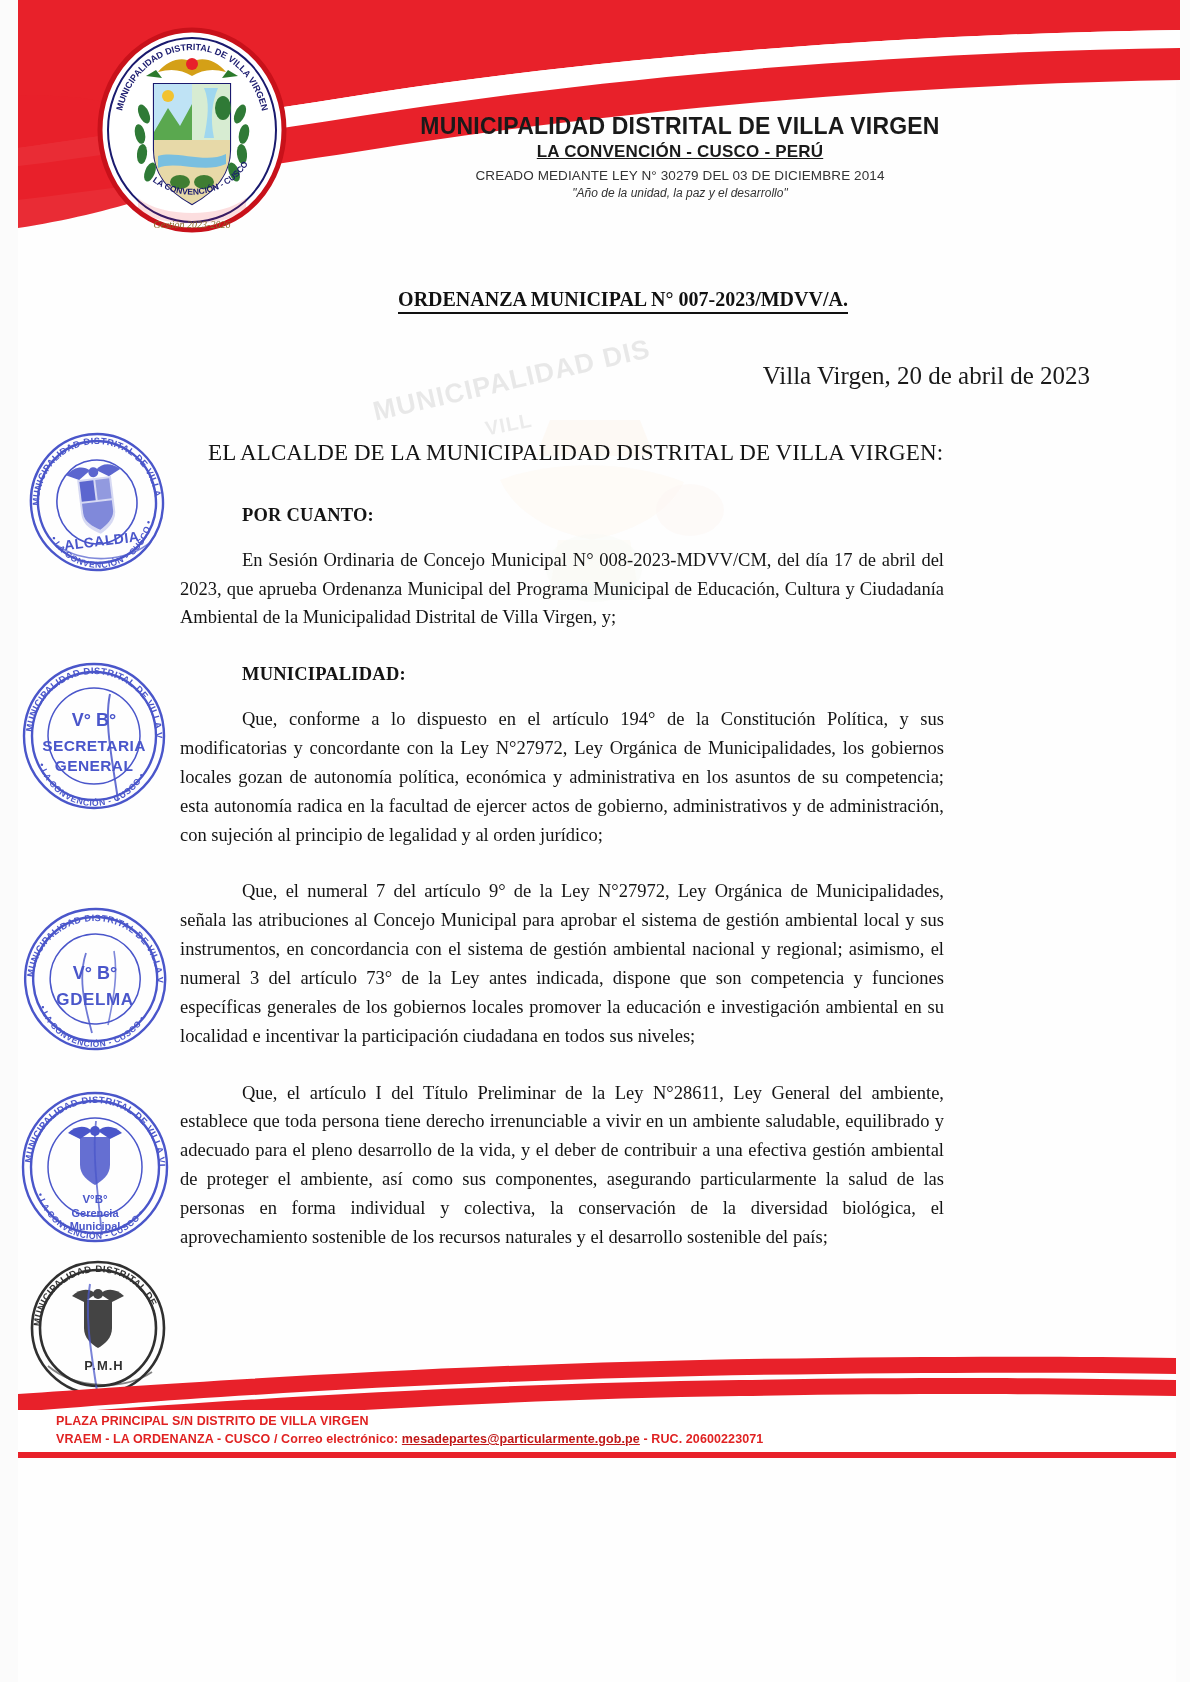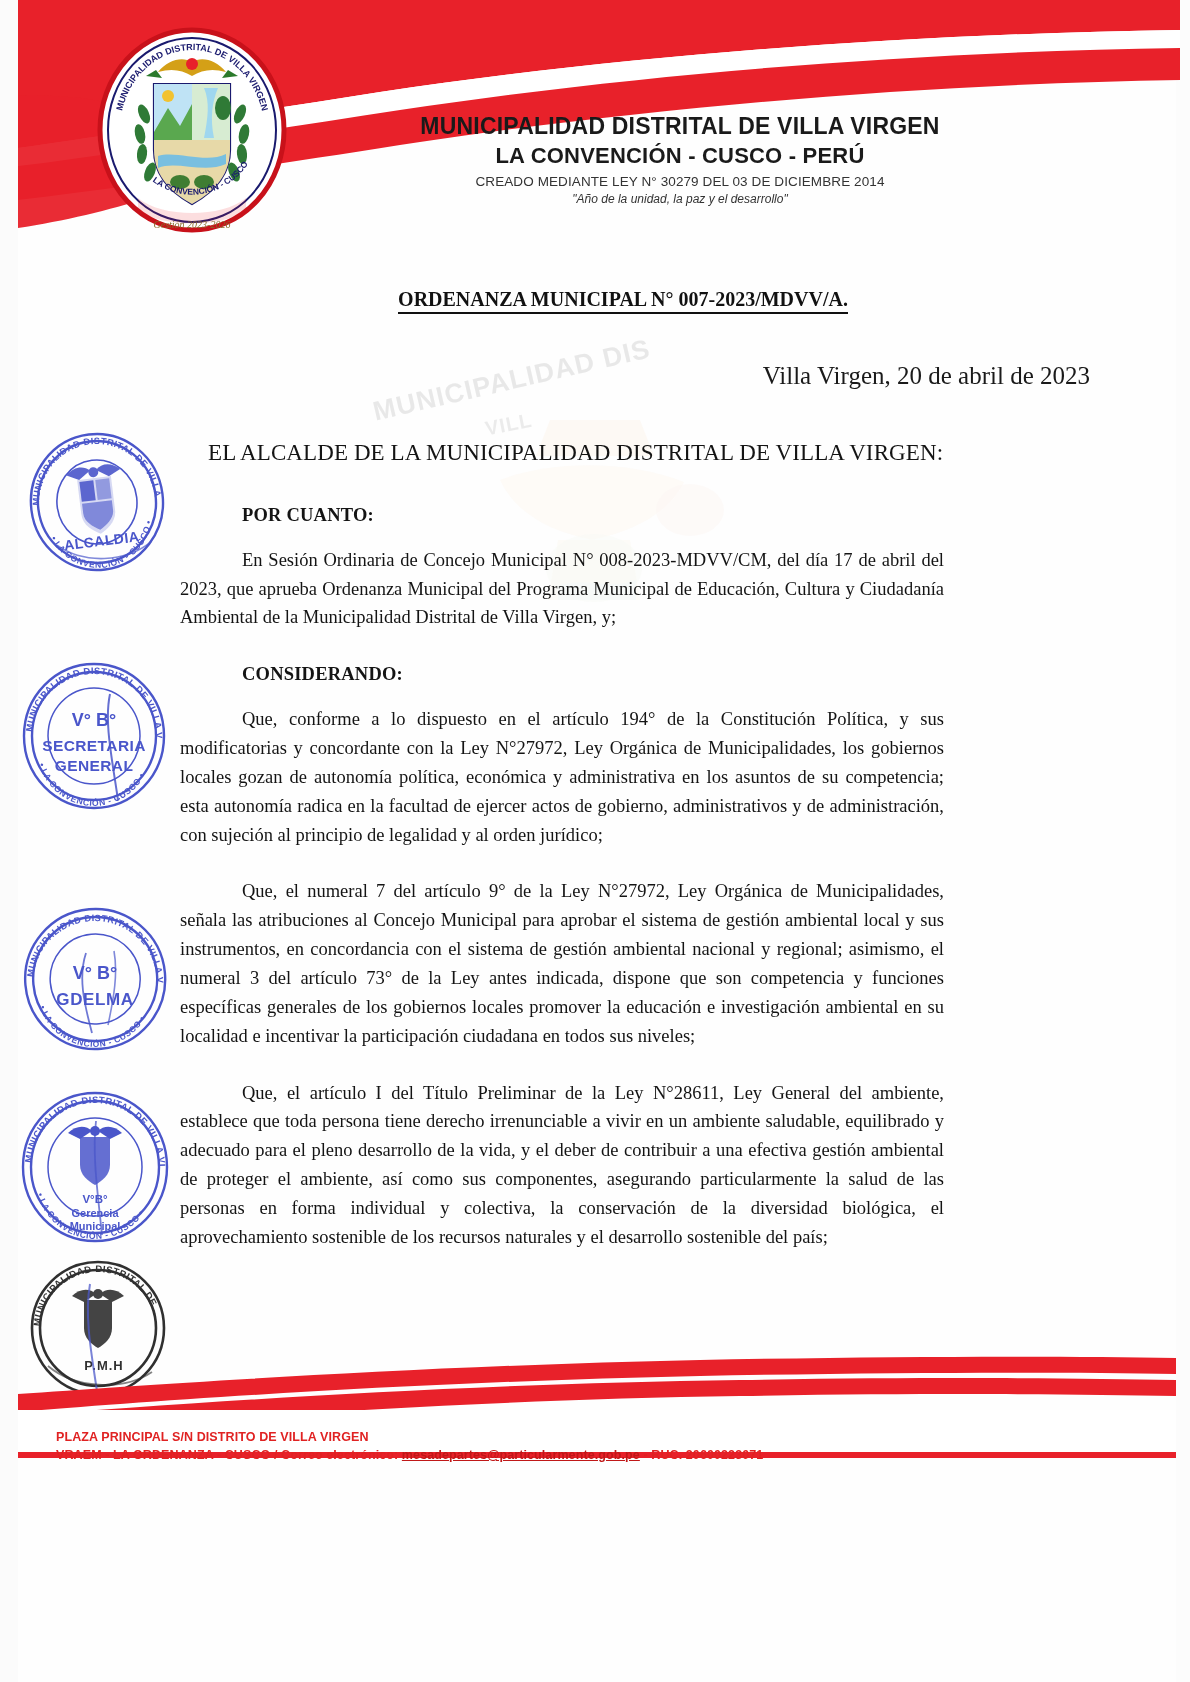--- a/index.html
+++ b/index.html
@@ -24,21 +24,21 @@
   }
   .crest svg { width:100%; height:100%; }
 
   .header-text {
     position:absolute; left:300px; top:112px; width:760px;
     text-align:center;
     font-family:"Liberation Sans", sans-serif;
     color:#1a1a1a;
   }
   .h-line1 { font-size:23px; font-weight:bold; letter-spacing:.2px; line-height:1.25; }
-  .h-line2 { font-size:22px; font-weight:bold; letter-spacing:.2px; line-height:1.35; }
+  .h-line2 { font-size:17px; font-weight:bold; letter-spacing:.2px; line-height:1.35;text-decoration:underline; }
   .h-line3 { font-size:13.5px; font-weight:500; letter-spacing:.1px; margin-top:4px; color:#333;text-align:center; }
   .h-line4 { font-size:12px; font-style:italic; margin-top:3px; color:#333; }
 
   
   .doc-title {
     position:absolute; left:0; top:288px; width:1190px;
     text-align:center;
     font-family:"Liberation Serif", serif;
     font-size:20px; font-weight:bold; color:#111;margin-left:28px;
   }
@@ -85,21 +85,21 @@
   .stamp svg { display:block; }
   .stamp-blue { color:#3b48c6; }
 
   
   .footer-band { position:absolute; left:0; top:1350px; width:1190px; height:130px; overflow:hidden; }
   .footer-band svg { position:absolute; left:0; top:0; }
   .footer-text {
     position:absolute; left:56px; top:1412px; width:1000px;
     font-family:"Liberation Sans", sans-serif;
     font-size:12.5px; font-weight:bold; color:#e02222;
-    line-height:1.45; letter-spacing:.1px;margin-top:16px;
+    line-height:1.45; letter-spacing:.1px;
   }
   .footer-text .mail { color:#c01818; text-decoration:underline; }
 
   .scan-edge-l { position:absolute; left:0; top:0; width:18px; height:1682px; background:#fbfbfb; }
   .scan-edge-r { position:absolute; right:0; top:0; width:14px; height:1682px; background:#fcfcfc; }
 </style>
 </head>
 <body>
 
 <div class="page">
@@ -202,21 +202,21 @@
     </div>
     <div class="wm-text">MUNICIPALIDAD DIS</div>
     <div class="wm-text2">VILL</div>
   </div>
 
   <div class="body-wrap">
     <div class="mayor-line">EL ALCALDE DE LA MUNICIPALIDAD DISTRITAL DE VILLA VIRGEN:</div>
     <div class="kicker">POR CUANTO:</div>
     <p class="para">En Sesión Ordinaria de Concejo Municipal N° 008-2023-MDVV/CM, del día 17 de abril del 2023, que aprueba Ordenanza Municipal del Programa Municipal de Educación, Cultura y Ciudadanía Ambiental de la Municipalidad Distrital de Villa Virgen, y;</p>
 
-    <div class="kicker">CONSIDERANDO:</div>
+    <div class="kicker">MUNICIPALIDAD:</div>
     <p class="para">Que, conforme a lo dispuesto en el artículo 194° de la Constitución Política, y sus modificatorias y concordante con la Ley N°27972, Ley Orgánica de Municipalidades, los gobiernos locales gozan de autonomía política, económica y administrativa en los asuntos de su competencia; esta autonomía radica en la facultad de ejercer actos de gobierno, administrativos y de administración, con sujeción al principio de legalidad y al orden jurídico;</p>
     <p class="para">Que, el numeral 7 del artículo 9° de la Ley N°27972, Ley Orgánica de Municipalidades, señala las atribuciones al Concejo Municipal para aprobar el sistema de gestión ambiental local y sus instrumentos, en concordancia con el sistema de gestión ambiental nacional y regional; asimismo, el numeral 3 del artículo 73° de la Ley antes indicada, dispone que son competencia y funciones específicas generales de los gobiernos locales promover la educación e investigación ambiental en su localidad e incentivar la participación ciudadana en todos sus niveles;</p>
     <p class="para">Que, el artículo I del Título Preliminar de la Ley N°28611, Ley General del ambiente, establece que toda persona tiene derecho irrenunciable a vivir en un ambiente saludable, equilibrado y adecuado para el pleno desarrollo de la vida, y el deber de contribuir a una efectiva gestión ambiental de proteger el ambiente, así como sus componentes, asegurando particularmente la salud de las personas en forma individual y colectiva, la conservación de la diversidad biológica, el aprovechamiento sostenible de los recursos naturales y el desarrollo sostenible del país;</p>
   </div>
 
   <div class="stamp stamp-blue" style="left:22px; top:420px;">
     <svg width="150" height="165" viewBox="0 0 150 165" xmlns="http://www.w3.org/2000/svg" transform="rotate(-7)" opacity="0.92">
       <g fill="none" stroke="#3b48c6" stroke-width="2.4">
         <ellipse cx="75" cy="82" rx="66" ry="68"></ellipse>
         <ellipse cx="75" cy="82" rx="59" ry="61"></ellipse>

